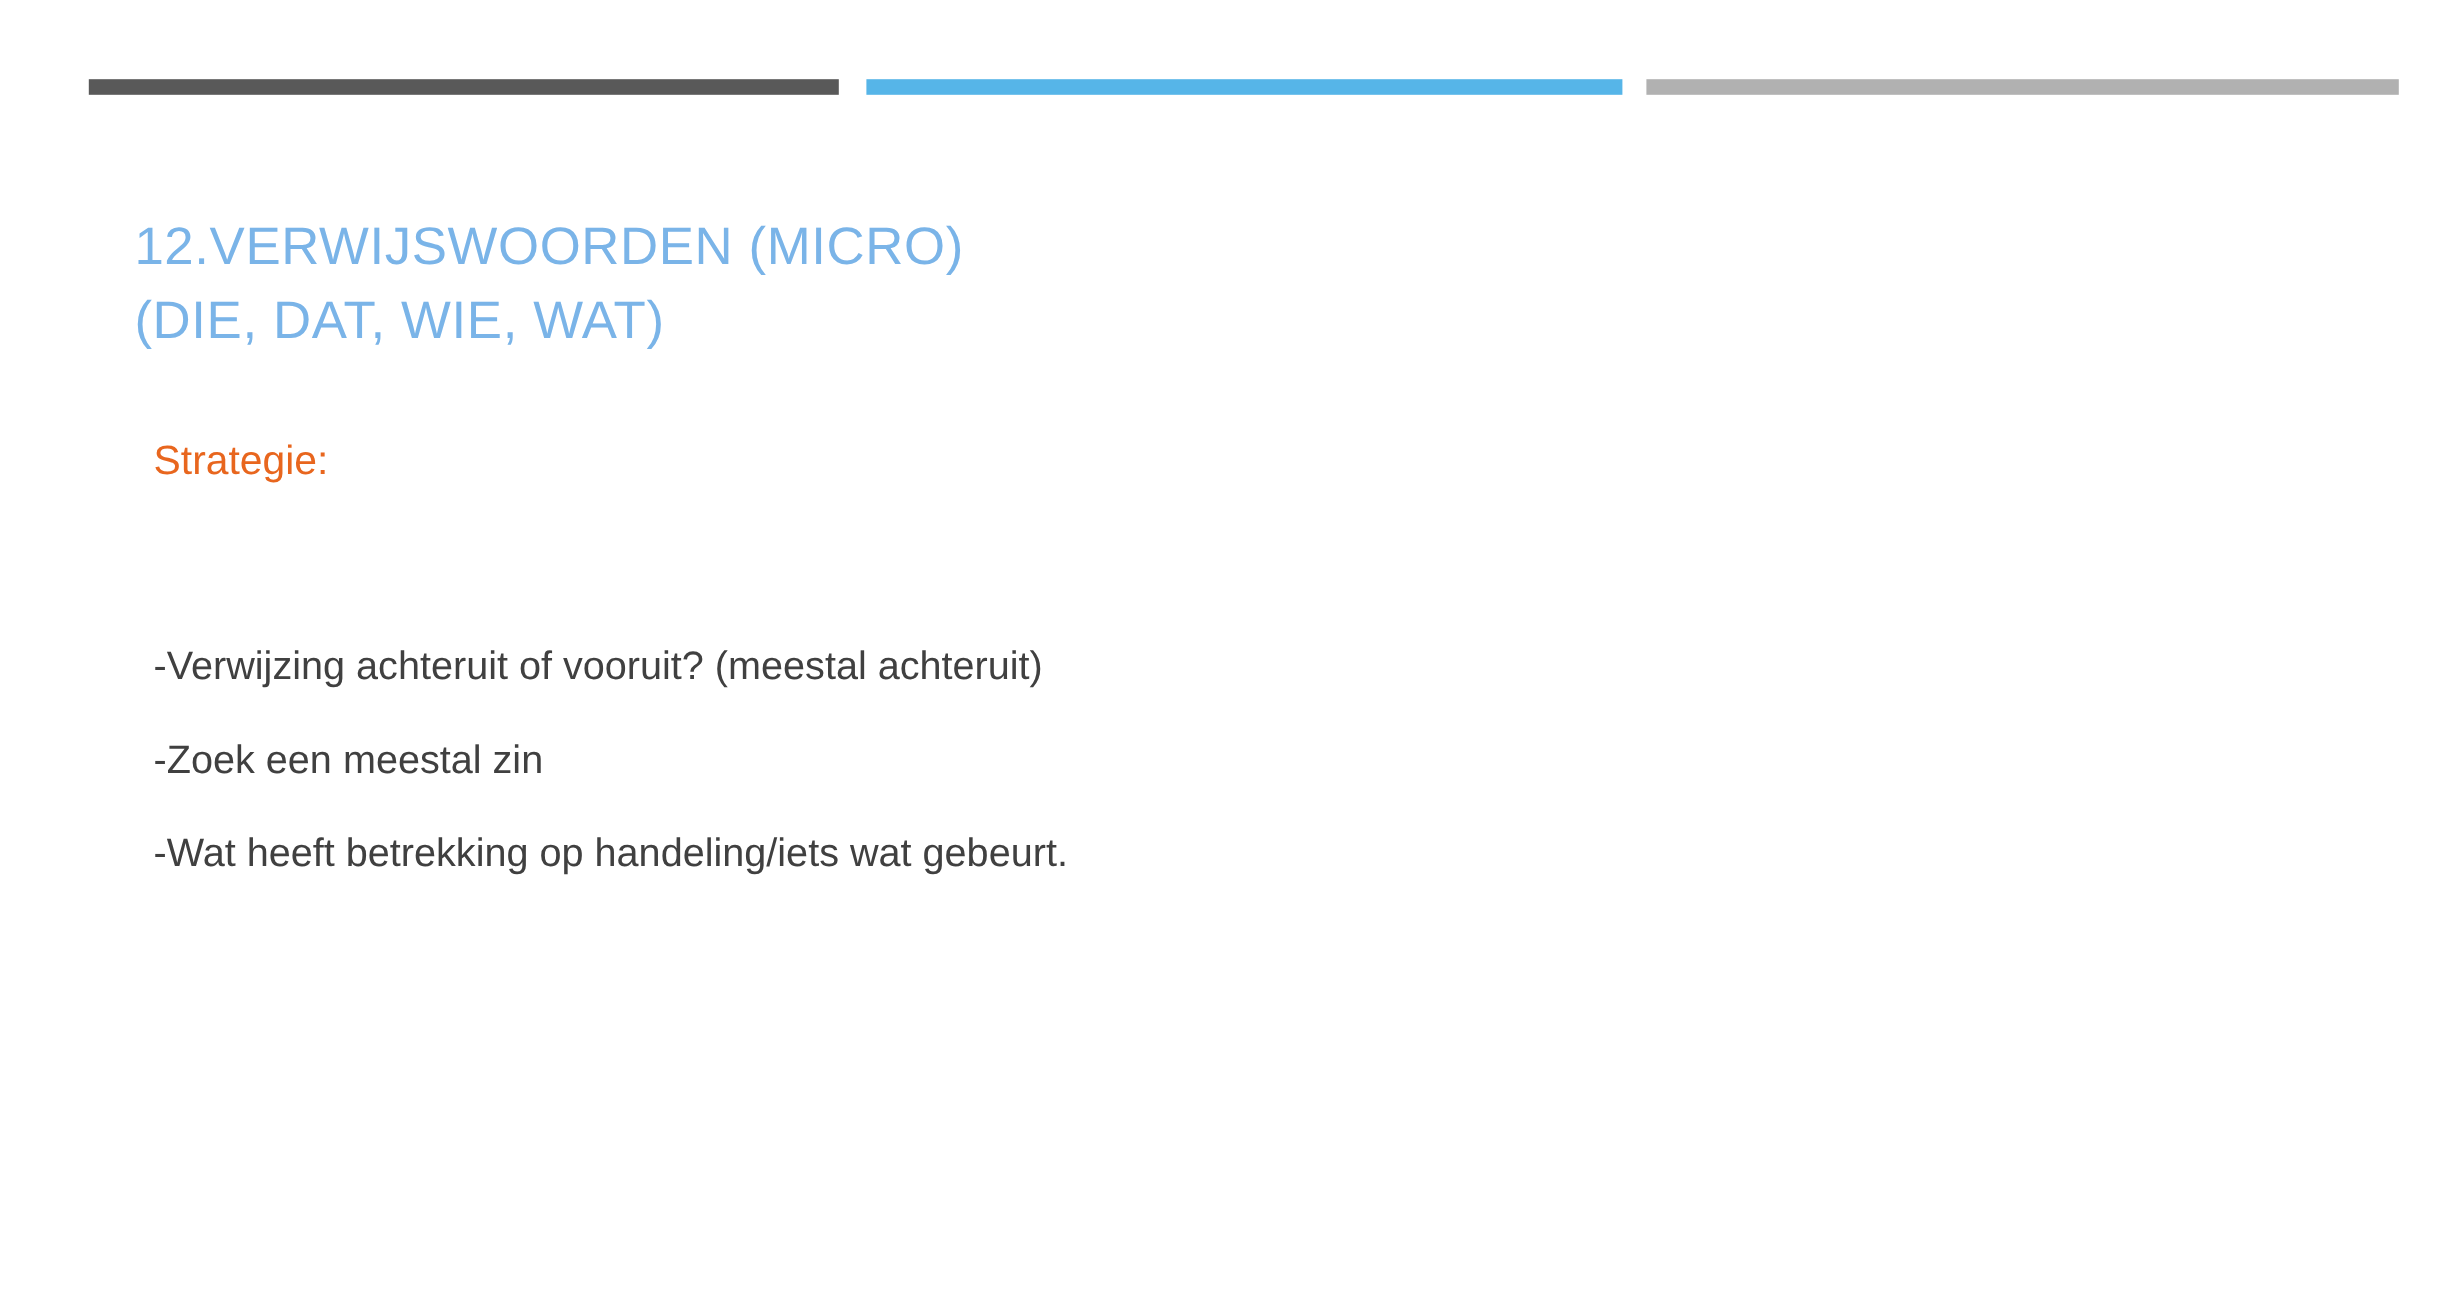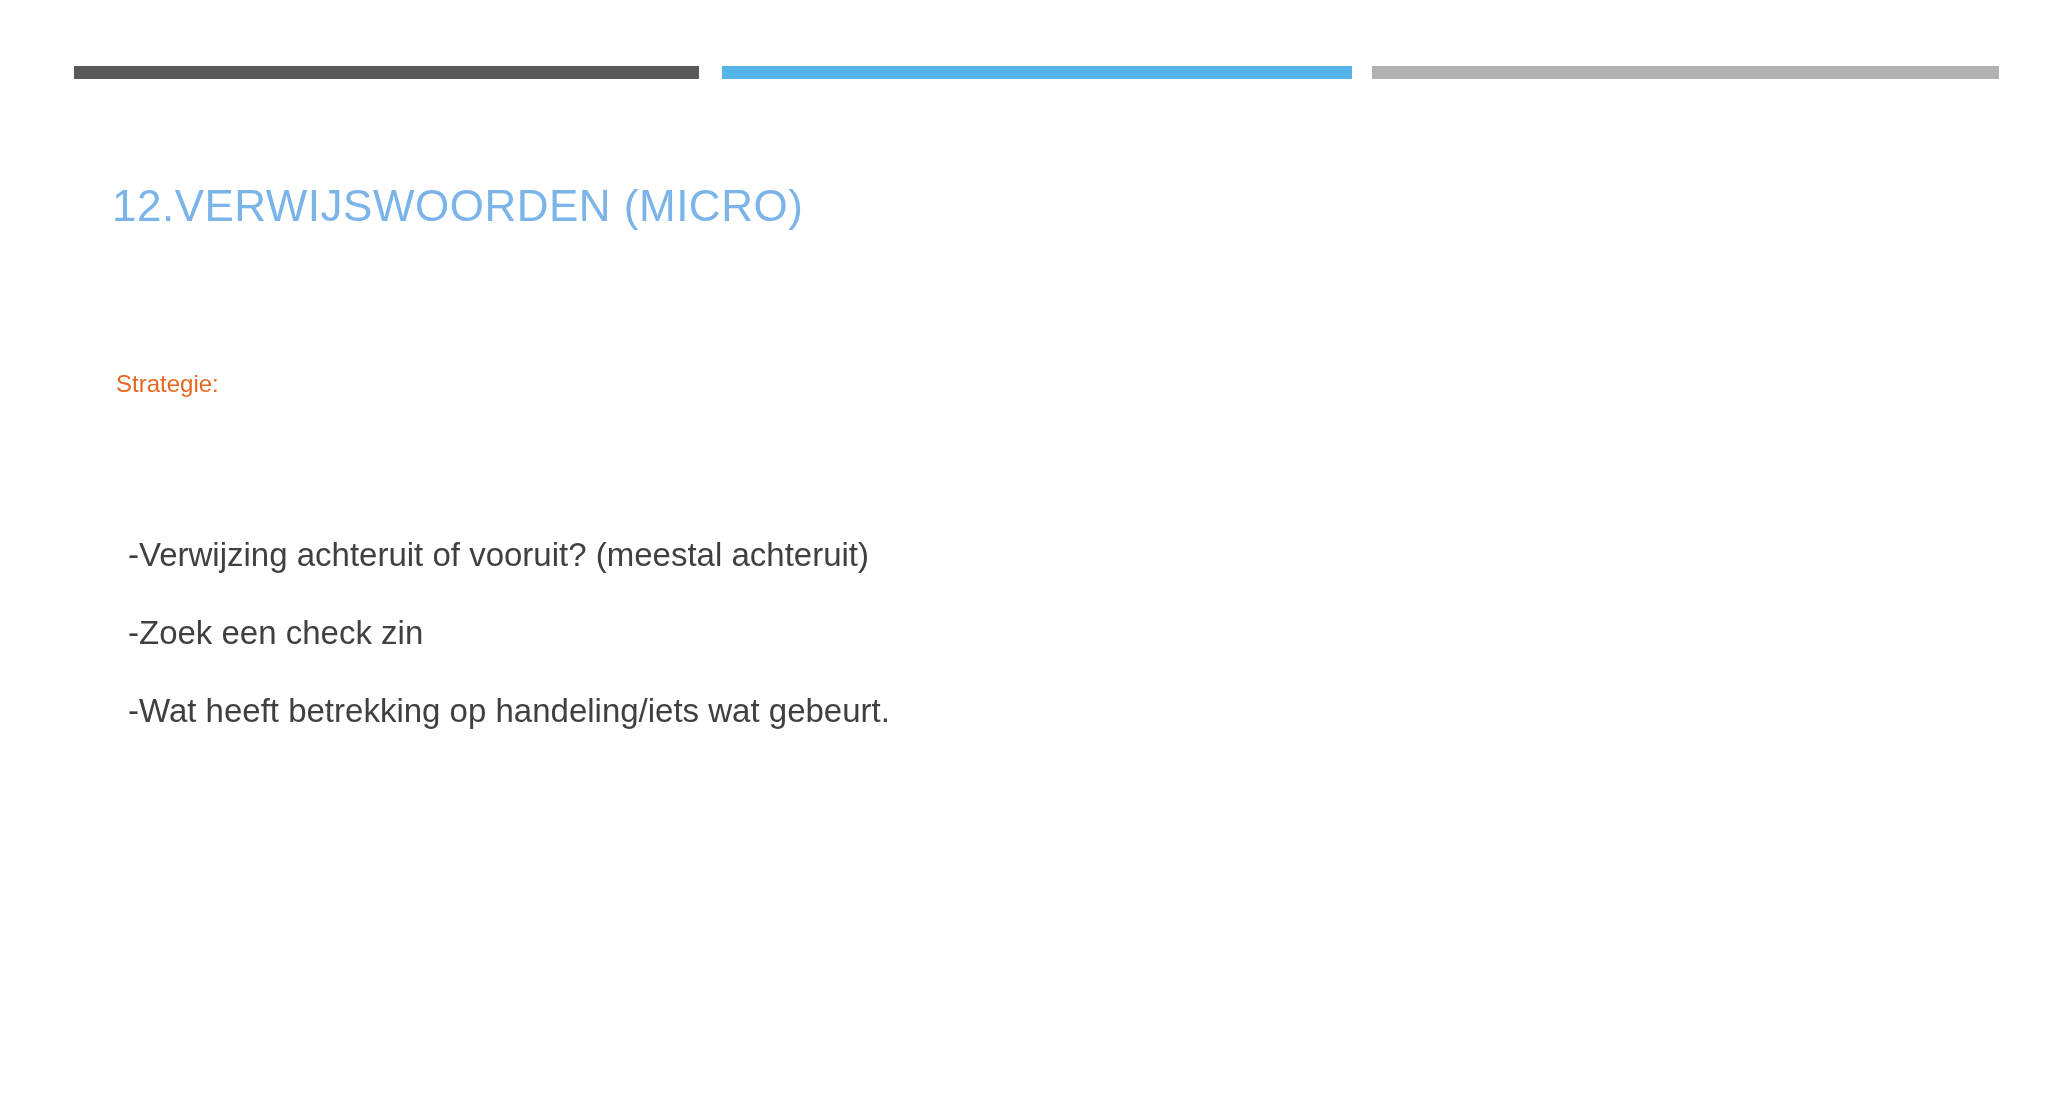--- a/index.html
+++ b/index.html
@@ -58,23 +58,23 @@
     font-weight: 400;
   }
   .title .line {
     display: block;
     white-space: pre;
   }
 
   
   .strategy {
     position: absolute;
-    left: 116px;
+    left: 128px;
     top: 362px;
-    font-size: 24px;
+    font-size: 34px;
     line-height: 44px;
     color: #e8661e;
     font-weight: 400;
   }
 
   
   .body-list {
     position: absolute;
     left: 112px;
     top: 516px;
@@ -92,23 +92,24 @@
 <body>
 
 <div class="slide">
 
   <div class="rule-bar rule-dark"></div>
   <div class="rule-bar rule-blue"></div>
   <div class="rule-bar rule-grey"></div>
 
   <div class="title">
     <span class="line">12.VERWIJSWOORDEN (MICRO)</span>
+    <span class="line">(DIE, DAT, WIE, WAT)</span>
   </div>
 
   <div class="strategy">Strategie:</div>
 
   <div class="body-list">
     <div class="row">-Verwijzing achteruit of vooruit? (meestal achteruit)</div>
-    <div class="row">-Zoek een check zin</div>
+    <div class="row">-Zoek een meestal zin</div>
     <div class="row">-Wat heeft betrekking op handeling/iets wat gebeurt.</div>
   </div>
 
 </div>
 
 </body></html>

